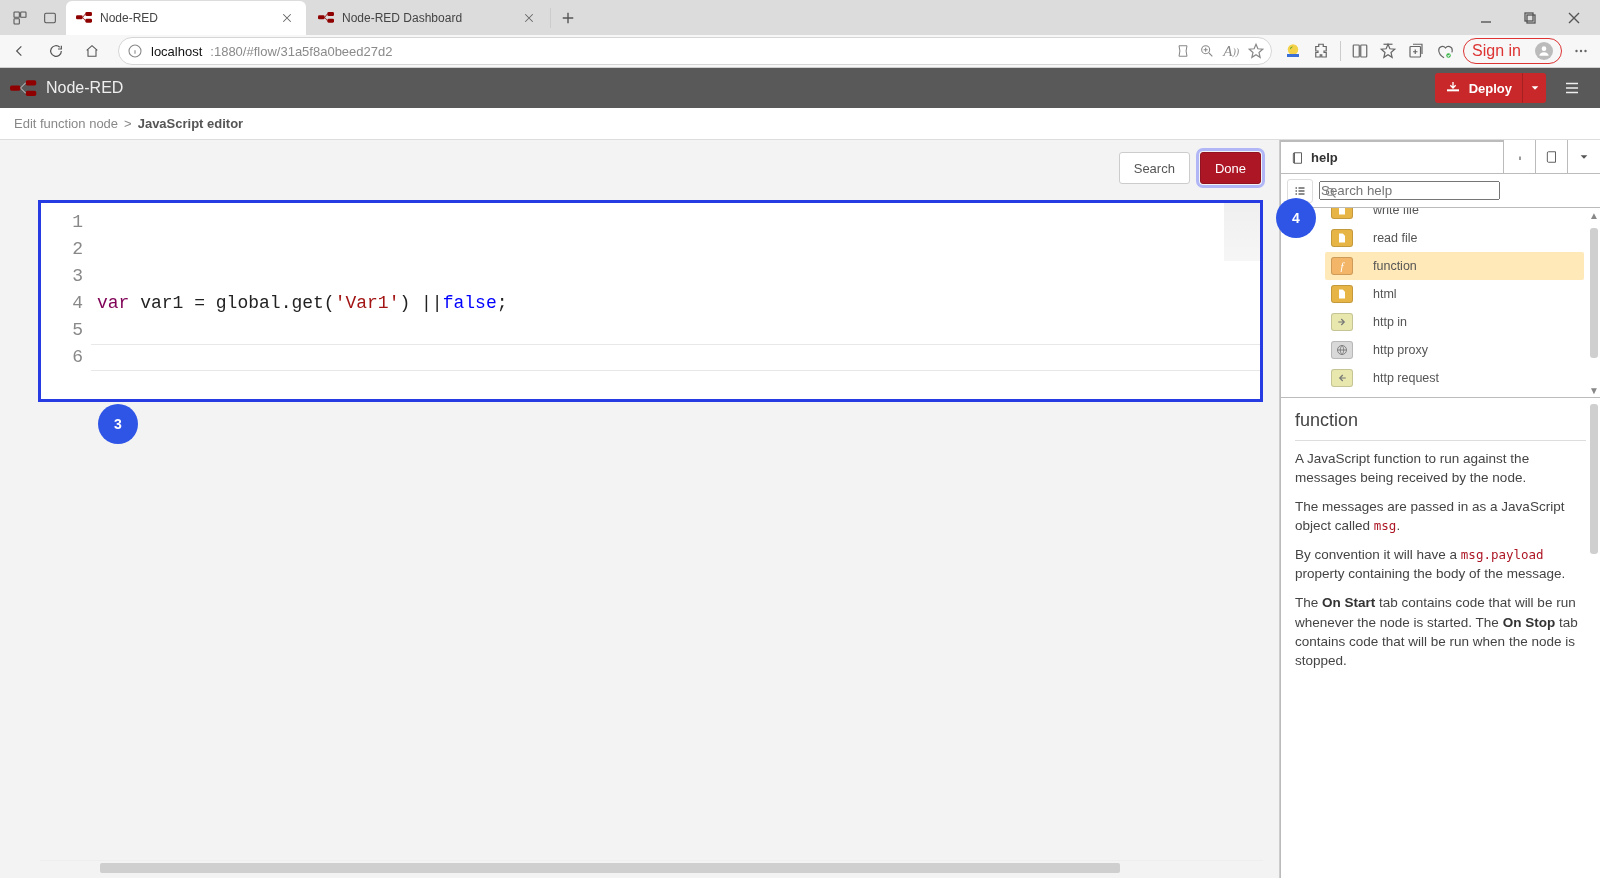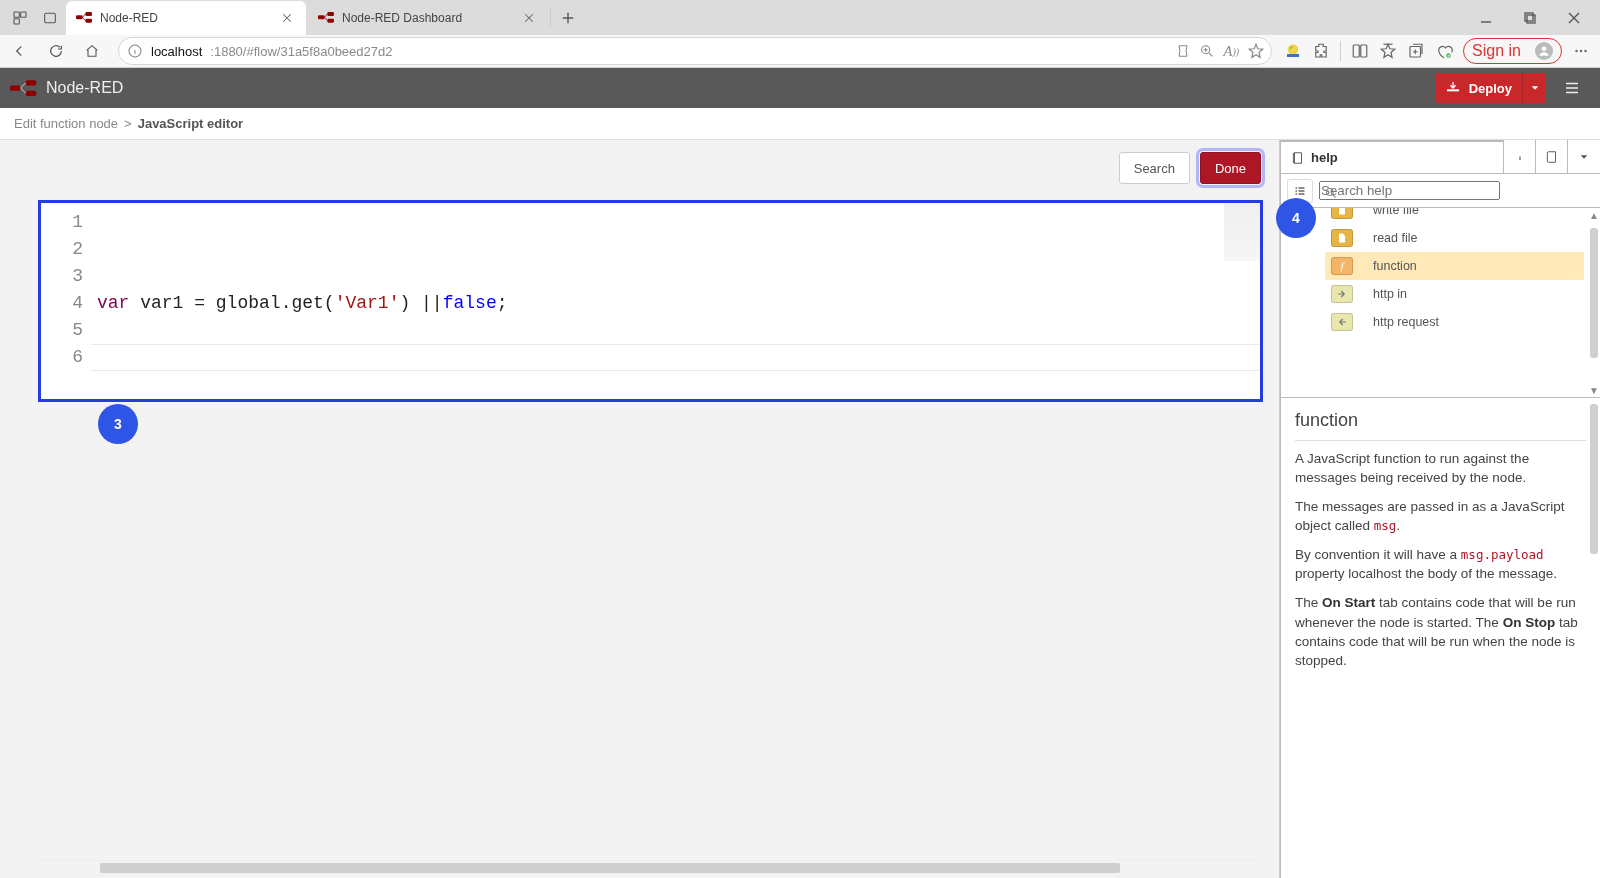--- a/index.html
+++ b/index.html
@@ -430,26 +430,43 @@
             </span>
             <span>read file</span>
           </div>
           <div class="palette-item selected">
             <span class="node-icon" style="background: rgb(243, 181, 103);">
               <span style="font-style:italic;color:#fff;font-family:serif;font-size:11px;">f</span>
             </span>
             <span>function</span>
           </div>
           <div class="palette-item">
+            <span class="node-icon" style="background: rgb(231, 180, 70);">
+              <svg viewBox="0 0 16 16" width="12" fill="#fff">
+                <path d="M4 2 h5 l3 3 v9 H4 Z"></path>
+              </svg>
+            </span>
+            <span>html</span>
+          </div>
+          <div class="palette-item">
             <span class="node-icon" style="background: rgb(231, 231, 174);">
               <svg viewBox="0 0 16 16" width="12" fill="#777">
                 <path d="M3 8 h7 M7 4 l4 4 l-4 4" stroke="#777" stroke-width="1.6" fill="none"></path>
               </svg>
             </span>
             <span>http in</span>
+          </div>
+          <div class="palette-item">
+            <span class="node-icon" style="background: rgb(217, 217, 217);">
+              <svg viewBox="0 0 16 16" width="12" fill="none" stroke="#777" stroke-width="1.2">
+                <circle cx="8" cy="8" r="6"></circle>
+                <path d="M2 8 h12 M8 2 c3 3 3 9 0 12 M8 2 c-3 3 -3 9 0 12"></path>
+              </svg>
+            </span>
+            <span>http proxy</span>
           </div>
           <div class="palette-item">
             <span class="node-icon" style="background: rgb(231, 231, 174);">
               <svg viewBox="0 0 16 16" width="12">
                 <path d="M13 8 h-7 M9 4 l-4 4 l4 4" stroke="#777" stroke-width="1.6" fill="none"></path>
               </svg>
             </span>
             <span>http request</span>
           </div>
         </div>
@@ -457,21 +474,21 @@
         <div class="arrow-up">▲</div>
         <div class="thumb"></div>
         <div class="arrow-down" style="position:absolute;bottom:0;width:100%;">▼</div>
       </div>
     </div>
 
     <div class="help-pane">
       <h1>function</h1>
       <p>A JavaScript function to run against the messages being received by the node.</p>
       <p><span>The messages are passed in as a JavaScript object called </span><code>msg</code><span>.</span></p>
-      <p><span>By convention it will have a </span><code>msg.payload</code><span> property localhost the body of the message.</span></p>
+      <p><span>By convention it will have a </span><code>msg.payload</code><span> property containing the body of the message.</span></p>
       <p><span>The </span><span class="b">On Start</span><span> tab contains code that will be run whenever the node is started. The </span><span class="b">On Stop</span><span> tab contains code that will be run when the node is stopped.</span></p>
       <div class="help-scroll">
           <div class="thumb"></div>
         </div>
     </div>
   </div>
 </div>
 
 <div class="callout-abs" id="callout-3">3</div>
 <div class="callout-abs" id="callout-4">4</div>

